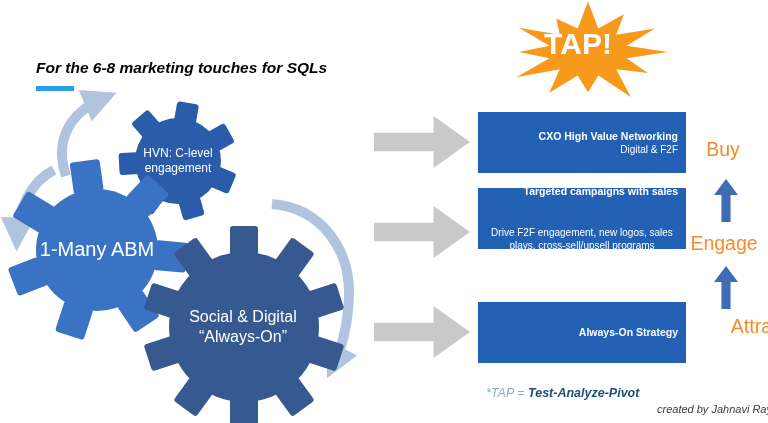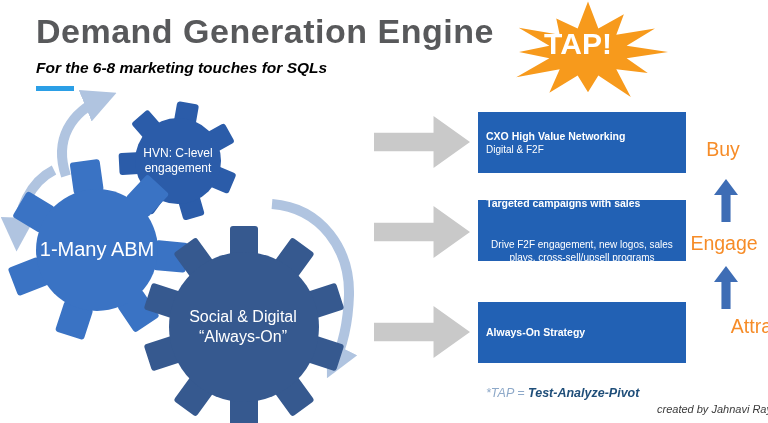--- a/index.html
+++ b/index.html
@@ -31,24 +31,24 @@
   
   .flow-arrow{
     width:96px;height:52px;background:#c9c9c9;left:374px;
     clip-path:polygon(0 32%,62% 32%,62% 0,100% 50%,62% 100%,62% 68%,0 68%);
   }
   .flow-arrow.a1{top:116px;} .flow-arrow.a2{top:206px;} .flow-arrow.a3{top:306px;}
 
   
   .stage-box{
     left:478px;width:208px;height:61px;background:#2261b4;color:#ffffff;
-    display:flex;flex-direction:column;justify-content:center;align-items:flex-start;
+    display:flex;flex-direction:column;justify-content:center;align-items:flex-end;
     text-align:center;padding:3px 8px;box-sizing:border-box;line-height:1.35;
   }
-  .stage-box.b1{top:112px;} .stage-box.b2{top:200px;gap:27px;} .stage-box.b3{top:302px;}
+  .stage-box.b1{top:112px;} .stage-box.b2{top:188px;gap:27px;} .stage-box.b3{top:302px;}
   .stage-title{font-size:10.5px;font-weight:700;}
   .stage-sub{font-size:10px;}
 
   
   .stage-label{font-size:19.5px;font-weight:500;color:#f68c28;white-space:nowrap;}
   .lbl-buy{left:723px;top:149px;} .lbl-engage{left:724px;top:243px;} .lbl-attract{left:759px;top:326px;}
   .up-arrow{
     width:24px;height:43px;background:#3e6db5;left:714px;
     clip-path:polygon(50% 0,100% 37%,69% 37%,69% 100%,31% 100%,31% 37%,0 37%);
   }
@@ -158,21 +158,20 @@
           <rect x="-14" y="-101" width="28" height="31" rx="3"></rect>
         </g>
       <circle r="75"></circle>
     </g>
 
     <g transform="translate(588,52) scale(1.38 0.84)">
       <polygon fill="#f79a1c" points="58,0 28,7.5 43.3,25 20.5,20.5 31,53.7 7.5,28 0,48 -7.5,28 -28,48.5 -20.5,20.5 -52,30 -28,7.5 -50,0 -28,-7.5 -50.2,-29 -20.5,-20.5 -23,-39.8 -7.5,-28 0,-60 7.5,-28 26,-45 20.5,-20.5 48.5,-28 28,-7.5"></polygon>
     </g>
   </svg>
 
-  <div class="abs title">Demand Generation Engine</div>
   <div class="abs subtitle">For the 6-8 marketing touches for SQLs</div>
   <div class="abs underline"></div>
 
   <div class="abs center gear-label hvn-label preline">HVN: C-level
 engagement</div>
 
   <div class="abs center tap-text">TAP!</div>
   <div class="abs center gear-label abm-label">1-Many ABM</div>
   <div class="abs center gear-label social-label preline">Social &amp; Digital
 “Always-On”</div>

